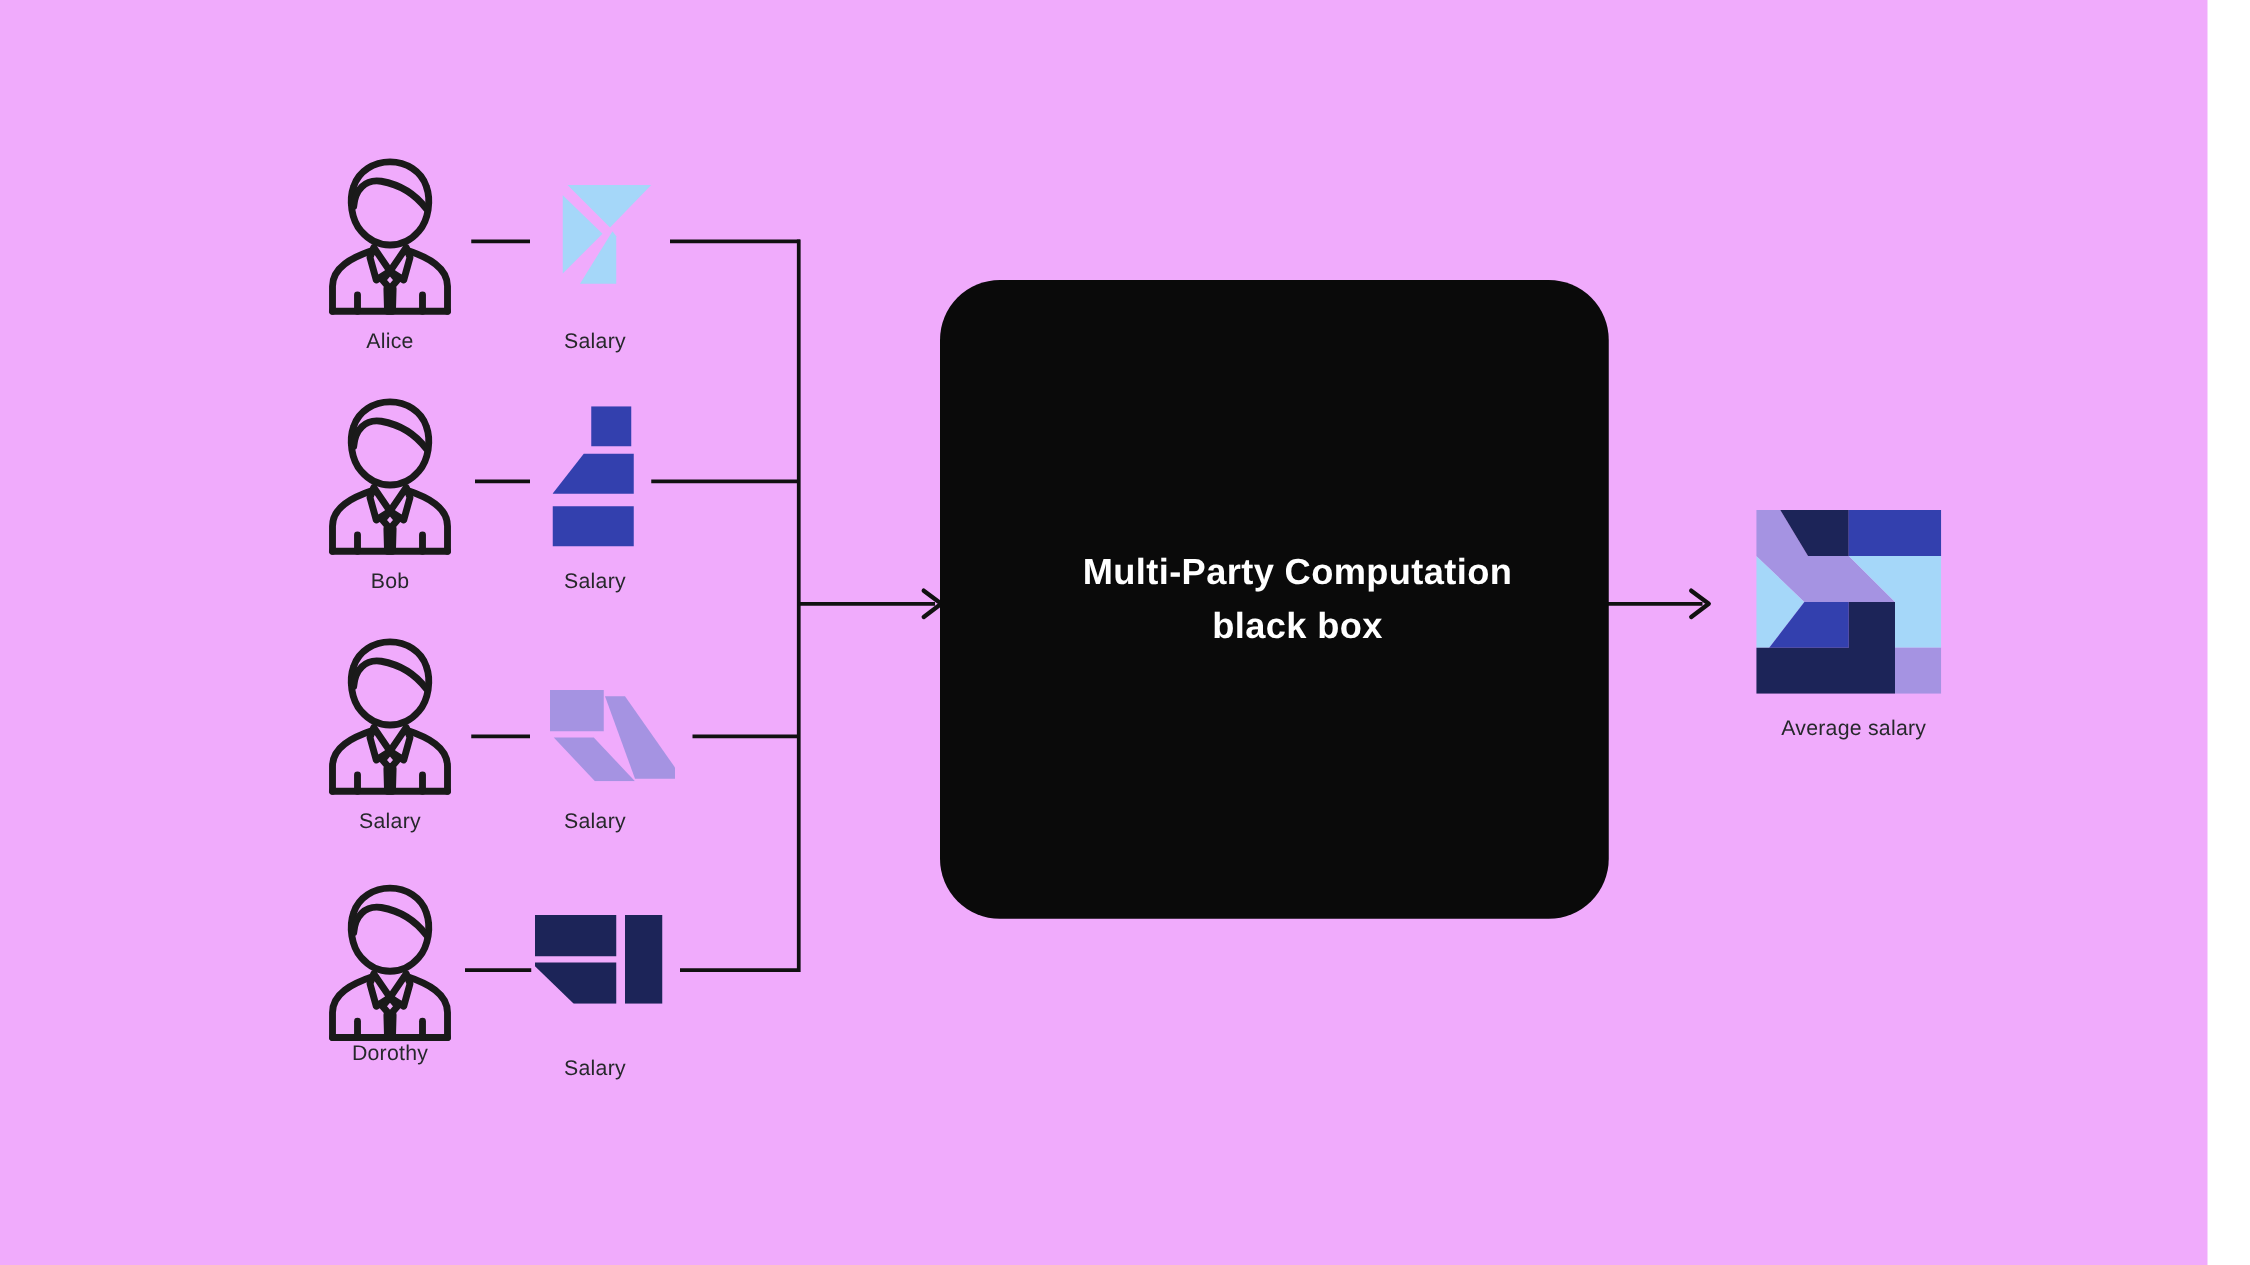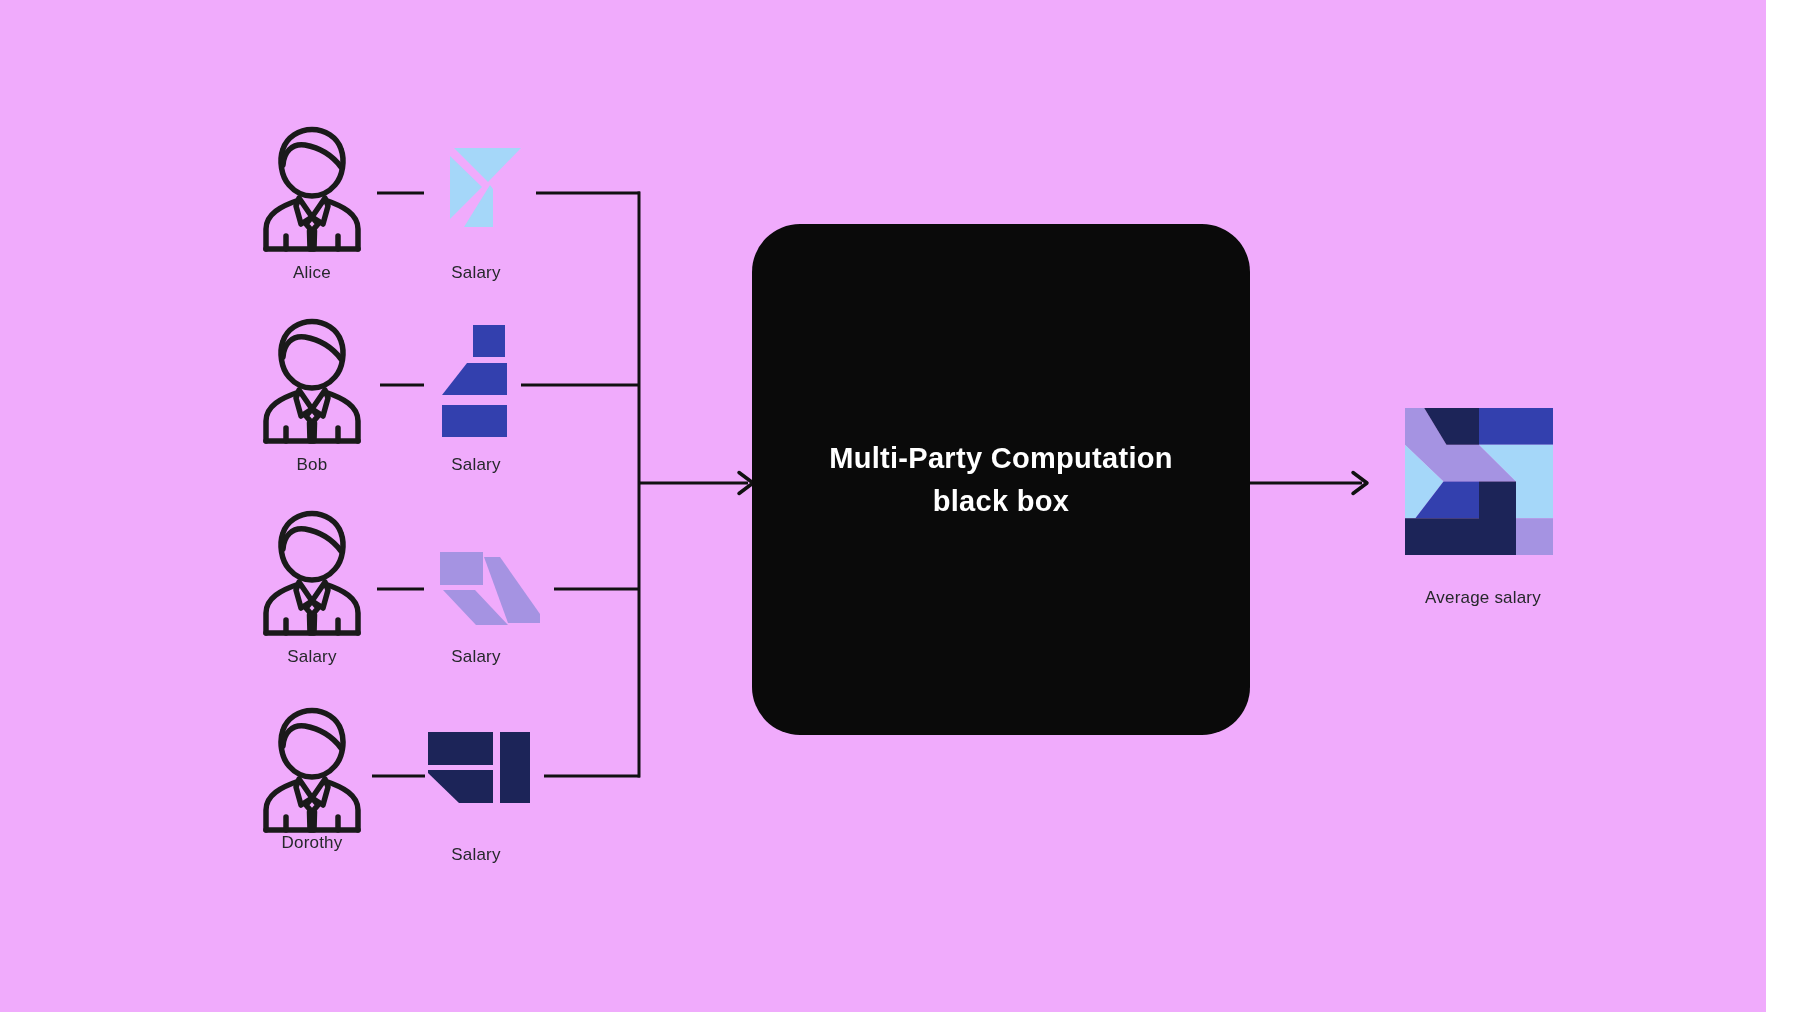--- a/index.html
+++ b/index.html
@@ -6,21 +6,21 @@
   body{font-family:"Liberation Sans",sans-serif;}
   .canvas{position:relative;width:1766px;height:1012px;background:#f0abfc;overflow:hidden;}
   .abs{position:absolute;}
   .label{font-size:17px;color:#26282b;text-align:center;letter-spacing:.2px;}
   .name-label{left:252px;width:120px;}
   .salary-label{left:416px;width:120px;text-align:center;}
   .person{width:112px;height:130px;left:256px;}
   .blackbox{
     left:752px;top:224px;width:498px;height:511px;
     border-radius:48px;display:flex;flex-direction:column;
-    align-items:center;justify-content:center;text-align:center;
+    align-items:center;justify-content:center;text-align:center;padding-left:37px;
   }
   .blackbox .line{color:#fff;font-weight:700;font-size:29px;line-height:43px;letter-spacing:.3px;}
   .connectors{left:0;top:0;width:1800px;height:1012px;pointer-events:none;}
   svg{display:block;}
 </style>
 </head>
 <body>
 
 <div class="canvas">
 
@@ -116,15 +116,15 @@
   <svg class="abs" style="left:1405px;top:408px" width="148" height="147" viewBox="0 0 100 100" preserveAspectRatio="none">
     <polygon points="0,0 13,0 28,25 50,25 75,50 26,50 0,25" fill="#A593E2"></polygon>
     <polygon points="13,0 50,0 50,25 28,25" fill="#1C2458"></polygon>
     <polygon points="50,0 100,0 100,25 50,25" fill="#3340AE"></polygon>
     <polygon points="50,25 100,25 100,75 75,75 75,50" fill="#A5D7F9"></polygon>
     <polygon points="0,25 26,50 7,75 0,75" fill="#A5D7F9"></polygon>
     <polygon points="26,50 50,50 50,75 7,75" fill="#3340AE"></polygon>
     <polygon points="50,50 75,50 75,100 0,100 0,75 50,75" fill="#1C2458"></polygon>
     <polygon points="75,75 100,75 100,100 75,100" fill="#A593E2"></polygon>
   </svg>
-  <div class="abs label" style="left:1383px;top:588px;width:200px">Average salary</div>
+  <div class="abs label" style="left:1383px;top:573px;width:200px">Average salary</div>
 
 </div>
 
 </body></html>

